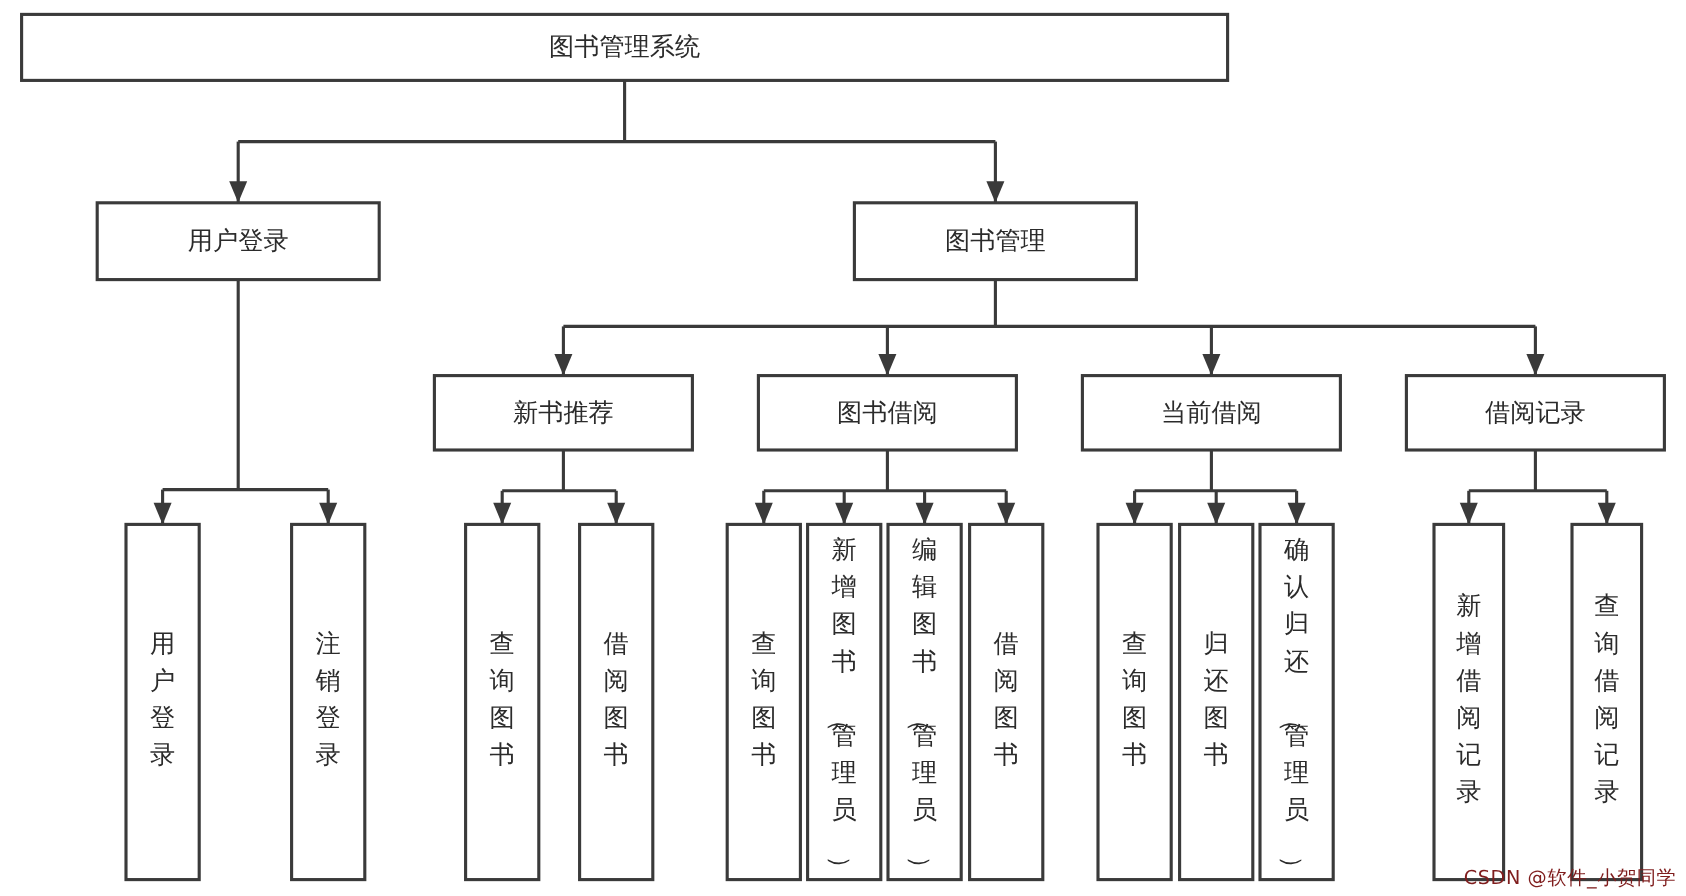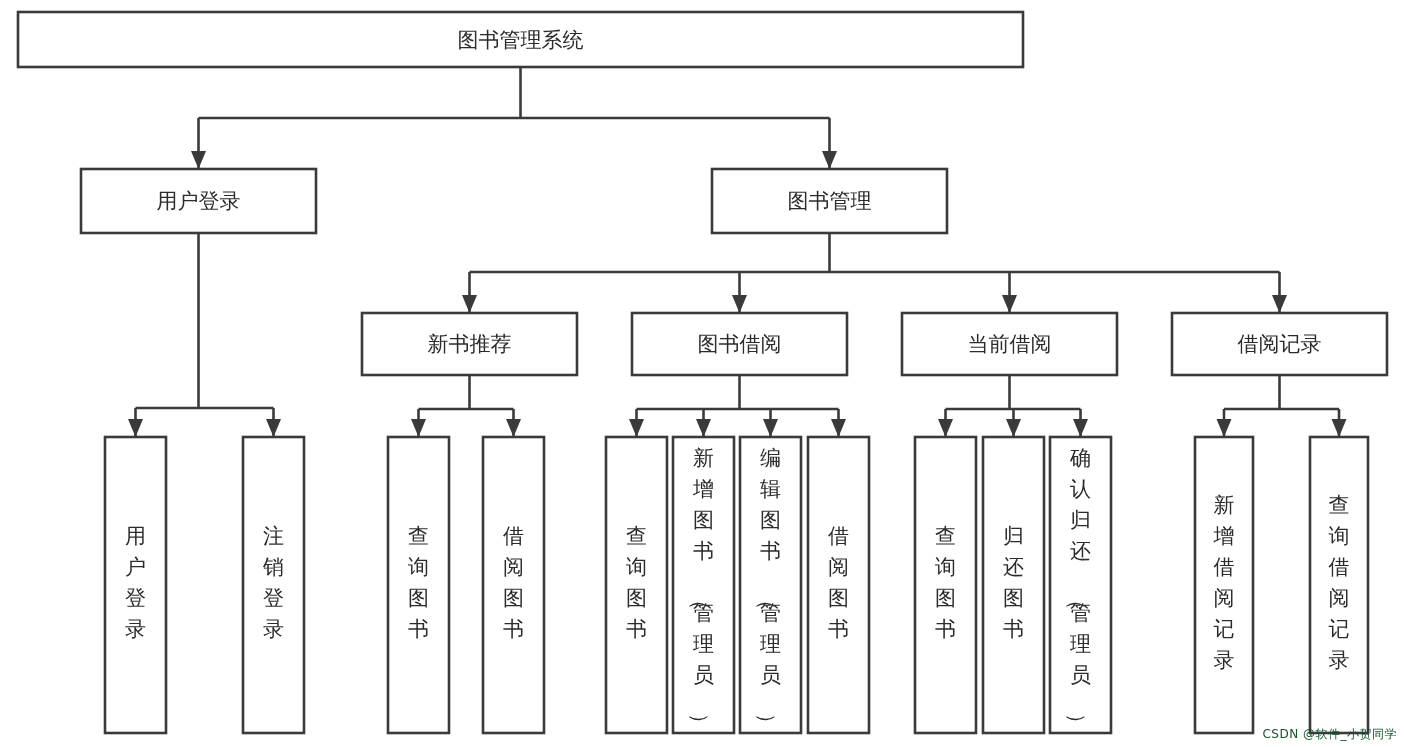--- a/index.html
+++ b/index.html
@@ -53,22 +53,22 @@
   }
   .arrow-head {
     fill: #3a3a3a;
     stroke: none;
   }
   .watermark-text {
     position: absolute;
     right: 8px;
     bottom: 4px;
     font-family: "DejaVu Sans", "Liberation Sans", sans-serif;
-    font-size: 12px;
-    color: #14532d;
+    font-size: 16px;
+    color: #7f1d1d;
     white-space: nowrap;
     letter-spacing: 0.5px;
     user-select: none;
   }
 </style>
 </head>
 <body>
 
 <div id="diagram-root">
   <svg id="flowchart" viewBox="0 0 1405 747">

